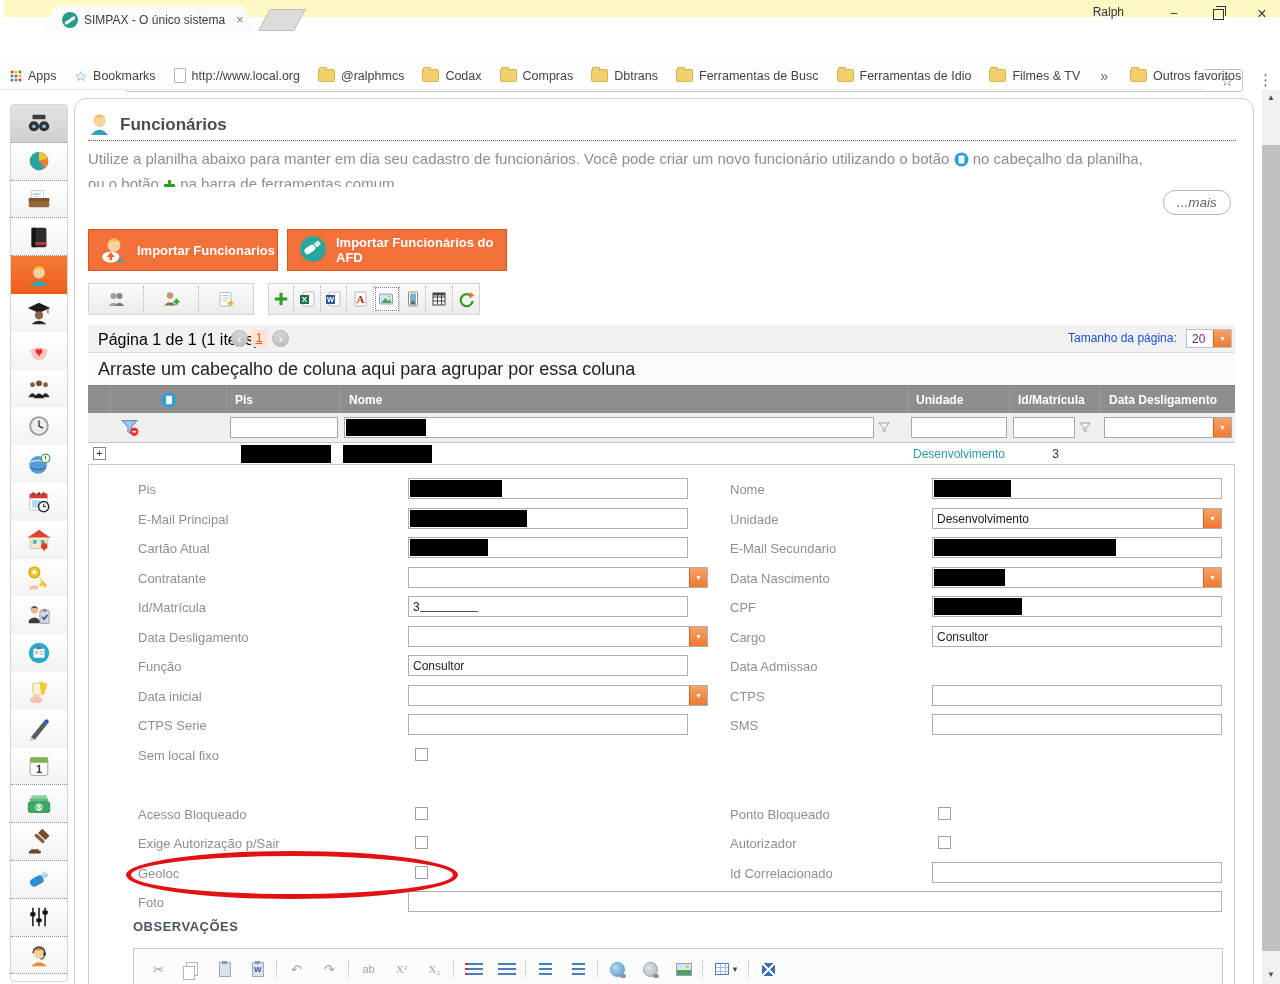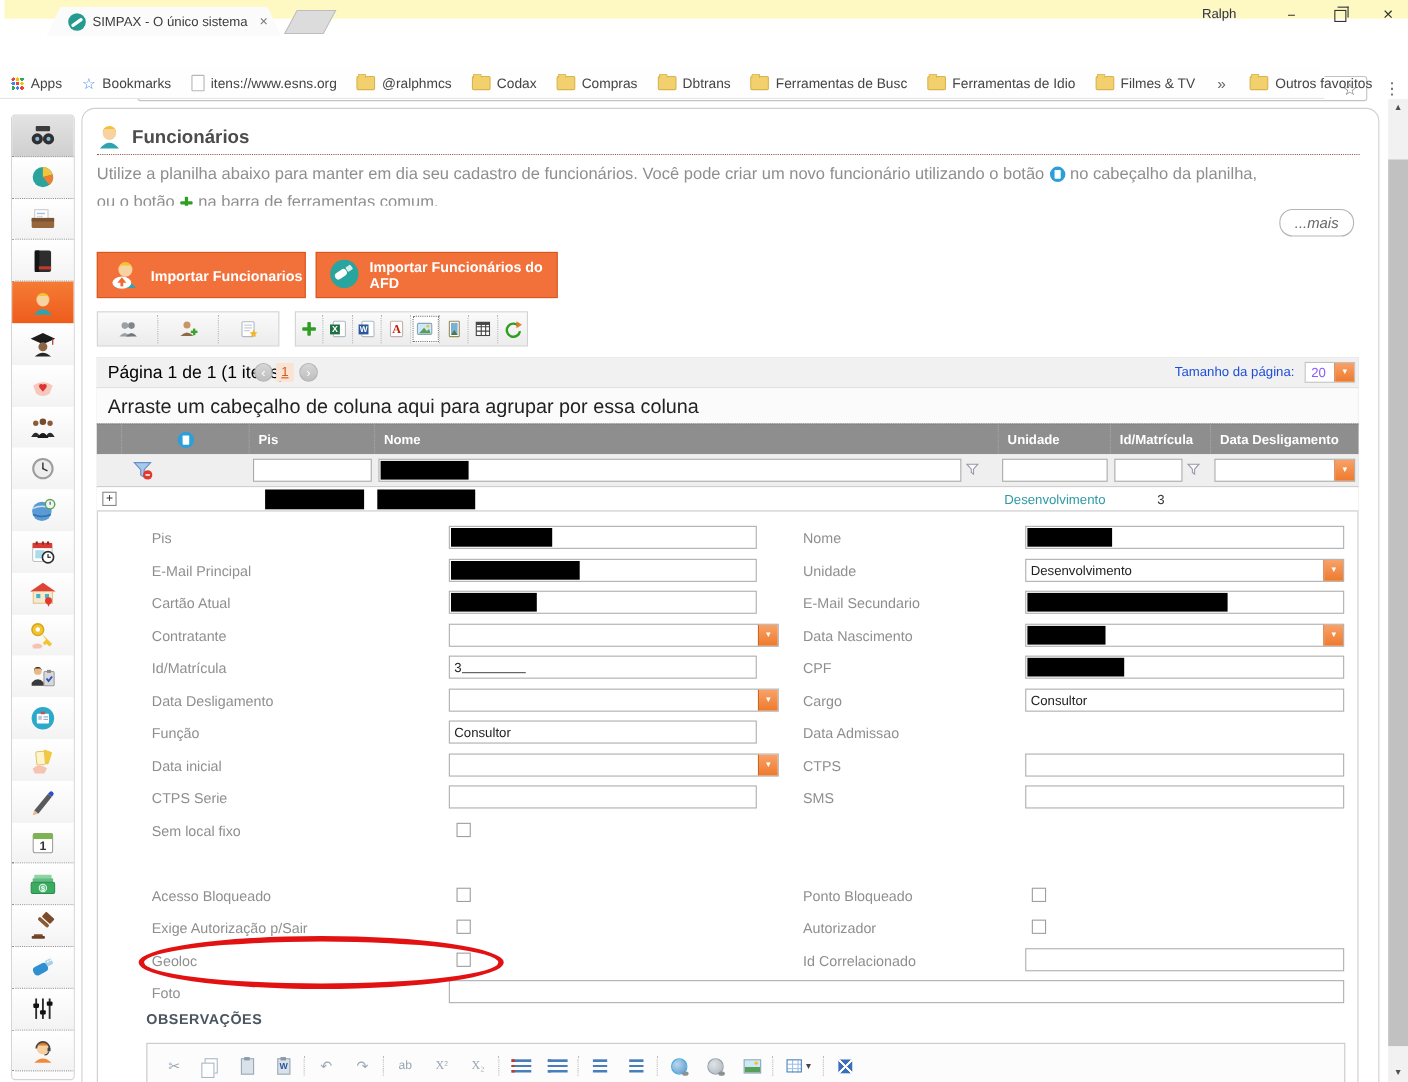--- a/index.html
+++ b/index.html
@@ -73,21 +73,21 @@
   
   .grid-box{left:88px;top:325px;width:1147px;height:659px;border:1px solid #ccc;border-bottom:none;box-sizing:border-box;background:#fff;}
   .pager-bar{left:88px;top:325px;width:1147px;height:28px;background:#f1f1f1;border-bottom:1px solid #ddd;box-sizing:border-box;font-size:12px;color:#555;}
   .pager-txt{left:98px;top:331px;}
   .pgcirc{top:330px;width:17px;height:17px;border-radius:50%;background:linear-gradient(#d6d6d6,#bfbfbf);border:1px solid #b2b2b2;
     color:#fff;font-size:12px;text-align:center;line-height:16px;box-sizing:border-box;}
   .pgnum{left:251px;top:330px;width:16px;height:17px;background:#fbe3d3;text-align:center;line-height:17px;
     color:#d4581e;text-decoration:underline;font-size:12px;}
   .psize-lbl{left:1068px;top:331px;}
   .psize{left:1186px;top:329px;width:46px;height:19px;border:1px solid #c2c2c2;background:#fff;box-sizing:border-box;display:flex;}
-  .psize .v{flex:1;font-size:12px;color:#8b5cf6;padding:2px 0 0 5px;}
+  .psize .v{flex:1;font-size:12px;color:#701a75;padding:2px 0 0 5px;}
   .ddarrow{width:17px;height:100%;background:linear-gradient(#f8a269,#ee7a2d);border-left:1px solid #d3641f;
     color:#fff;font-size:7px;text-align:center;display:flex;align-items:center;justify-content:center;}
   .group-bar{left:88px;top:353px;width:1147px;height:32px;background:#fbfbfb;font-size:18px;color:#222;box-sizing:border-box;
     display:flex;align-items:center;padding-left:10px;}
   .ghead{left:88px;top:385px;width:1147px;height:28px;background:#8e8e8e;display:flex;box-sizing:border-box;border-top:1px dotted #777;}
   .hc{height:100%;box-sizing:border-box;border-right:1px dotted #a8a8a8;color:#fff;font-size:12px;font-weight:bold;
     display:flex;align-items:center;padding-left:8px;}
   .filter-row{left:88px;top:413px;width:1147px;height:30px;background:#efefef;border-bottom:1px solid #c6c6c6;box-sizing:border-box;}
   .fin{position:absolute;top:4px;height:21px;background:#fff;border:1px solid #a9a9a9;box-sizing:border-box;}
   .data-row{left:88px;top:443px;width:1147px;height:22px;background:#fff;border-bottom:1px solid #c9c9c9;box-sizing:border-box;font-size:12px;}
@@ -182,21 +182,21 @@
     <span class="bk">
         <span class="appsgrid"></span>
         <span class="lbl">Apps</span>
       </span>
     <span class="bk">
         <span class="bstar">☆</span>
         <span class="lbl">Bookmarks</span>
       </span>
     <span class="bk">
         <span class="pageic"></span>
-        <span class="lbl">itens://www.esns.org</span>
+        <span class="lbl">http://www.local.org</span>
       </span>
     <span class="bk">
         <span class="folder"></span>
         <span class="lbl">@ralphmcs</span>
       </span>
     <span class="bk">
         <span class="folder"></span>
         <span class="lbl">Codax</span>
       </span>
     <span class="bk">

